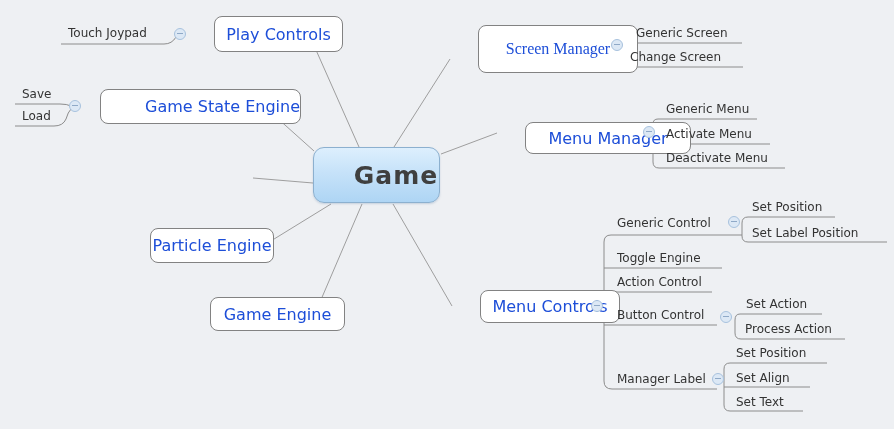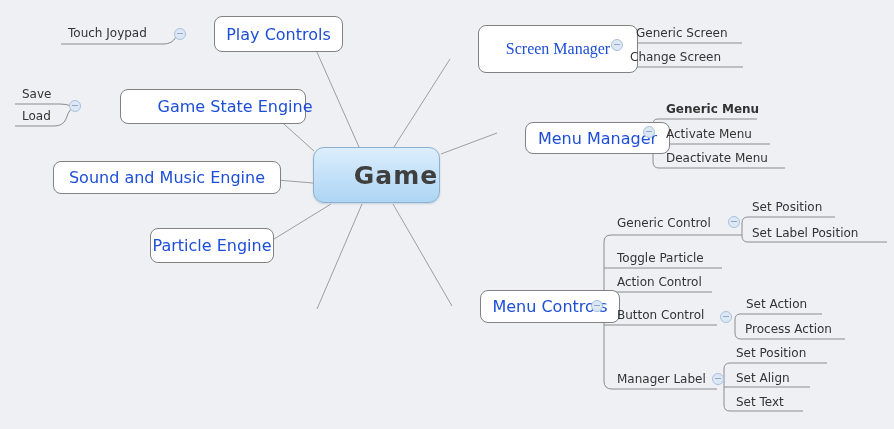--- a/index.html
+++ b/index.html
@@ -75,39 +75,39 @@
       <path d="M822 314 H740 Q735 314 735 320 V333 Q735 339 741 339 H845"></path>
 
       <path d="M827 363 H730 Q724 363 724 369 V405 Q724 411 730 411 H803"></path>
       <path d="M724 387 H810"></path>
     </g>
   </svg>
 
   <div class="root" style="left:313px;top:147px;width:127px;height:56px;padding-left:39px;">Game</div>
 
   <div class="topic" style="left:186px;top:16px;width:129px;height:36px;">Play Controls</div>
-  <div class="topic" style="left:92px;top:89px;width:186px;height:35px;padding-left:44px;">Game State Engine</div>
-  <div class="topic" style="left:25px;top:161px;width:228px;height:33px;">Sound and Music Engine</div>
+  <div class="topic" style="left:72px;top:89px;width:201px;height:35px;padding-left:44px;">Game State Engine</div>
   <div class="topic" style="left:122px;top:228px;width:124px;height:35px;">Particle Engine</div>
+  <div class="topic" style="left:182px;top:297px;width:135px;height:34px;">Game Engine</div>
   <div class="topic" style="left:450px;top:25px;width:160px;height:48px;font-family:Liberation Serif, serif;">Screen Manager</div>
-  <div class="topic" style="left:497px;top:122px;width:145px;height:32px;">Menu Manager</div>
+  <div class="topic" style="left:497px;top:122px;width:166px;height:32px;">Menu Manager</div>
   <div class="topic" style="left:452px;top:290px;width:140px;height:33px;">Menu Controls</div>
 
   <span class="leaf" style="left:68px;top:26px;">Touch Joypad</span>
   <span class="leaf" style="left:22px;top:87px;">Save</span>
   <span class="leaf" style="left:22px;top:109px;">Load</span>
   <span class="leaf" style="left:636px;top:26px;">Generic Screen</span>
   <span class="leaf" style="left:630px;top:50px;">Change Screen</span>
-  <span class="leaf" style="left:666px;top:102px;font-weight:bold;">Generic Menu</span>
+  <span class="leaf" style="left:666px;top:102px;">Generic Menu</span>
   <span class="leaf" style="left:666px;top:127px;">Activate Menu</span>
   <span class="leaf" style="left:666px;top:151px;">Deactivate Menu</span>
   <span class="leaf" style="left:617px;top:216px;">Generic Control</span>
   <span class="leaf" style="left:752px;top:200px;">Set Position</span>
   <span class="leaf" style="left:752px;top:226px;">Set Label Position</span>
-  <span class="leaf" style="left:617px;top:251px;">Toggle Particle</span>
+  <span class="leaf" style="left:617px;top:251px;">Toggle Engine</span>
   <span class="leaf" style="left:617px;top:275px;">Action Control</span>
   <span class="leaf" style="left:617px;top:308px;">Button Control</span>
   <span class="leaf" style="left:746px;top:297px;">Set Action</span>
   <span class="leaf" style="left:745px;top:322px;">Process Action</span>
   <span class="leaf" style="left:617px;top:372px;">Manager Label</span>
   <span class="leaf" style="left:736px;top:346px;">Set Position</span>
   <span class="leaf" style="left:736px;top:371px;">Set Align</span>
   <span class="leaf" style="left:736px;top:395px;">Set Text</span>
 
   <div class="collapse" style="left:174px;top:28px;"></div>

